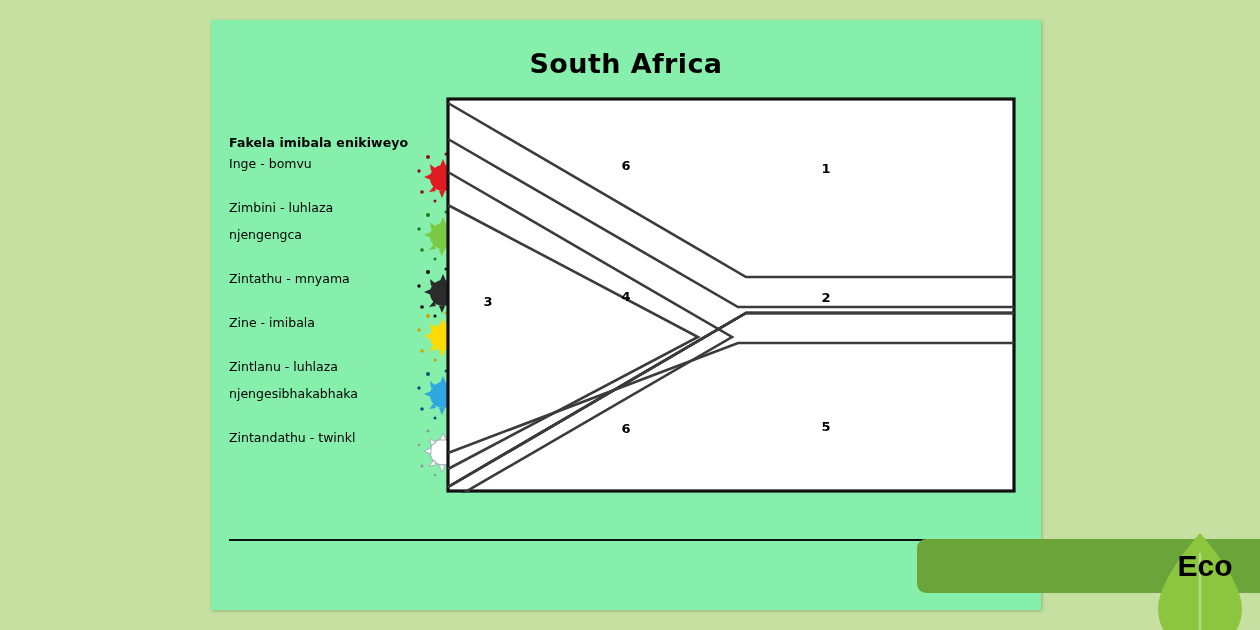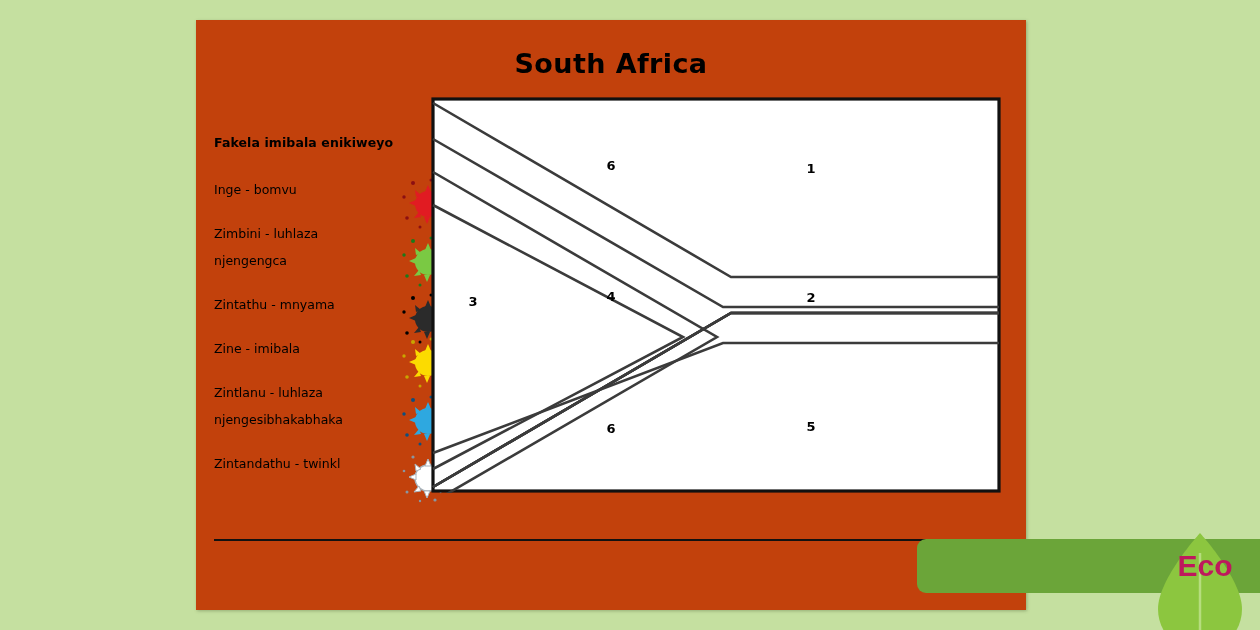--- a/index.html
+++ b/index.html
@@ -11,25 +11,25 @@
     height: 630px;
     background: #c5e0a0;
     font-family: "DejaVu Sans", sans-serif;
     overflow: hidden;
     position: relative;
   }
 
   
   #page {
     position: absolute;
-    left: 196px;
+    left: 211px;
     top: 20px;
     width: 830px;
     height: 590px;
-    background: #c2410c;
+    background: #86efac;
     box-shadow: 1px 1px 3px rgba(60,80,40,0.35);
     overflow: hidden;
   }
 
   
   #page-title {
     position: absolute;
     left: 0;
     top: 28px;
     width: 830px;
@@ -47,21 +47,20 @@
     left: 18px;
     top: 115px;
     width: 230px;
   }
   .legend-heading {
     font-family: "DejaVu Sans", sans-serif;
     font-weight: bold;
     font-size: 12.5px;
     color: #000;
     letter-spacing: 0.1px;
-    margin-bottom: 26px;
     white-space: nowrap;
   }
   .legend-row {
     position: relative;
     min-height: 26px;
     margin-bottom: 17px;
   }
   .legend-label {
     font-family: "DejaVu Sans", sans-serif;
     font-weight: normal;
@@ -187,21 +186,21 @@
     position: absolute;
     left: 243px;
     top: 8px;
     width: 90px;
     height: 54px;
     line-height: 54px;
     text-align: center;
     font-family: "Liberation Sans", sans-serif;
     font-weight: bold;
     font-size: 30px;
-    color: #be185d;
+    color: #000000;
   }
 </style>
 </head>
 <body>
 
 <div id="page">
 
   <div id="page-title">South Africa</div>
 
   <div id="legend">

